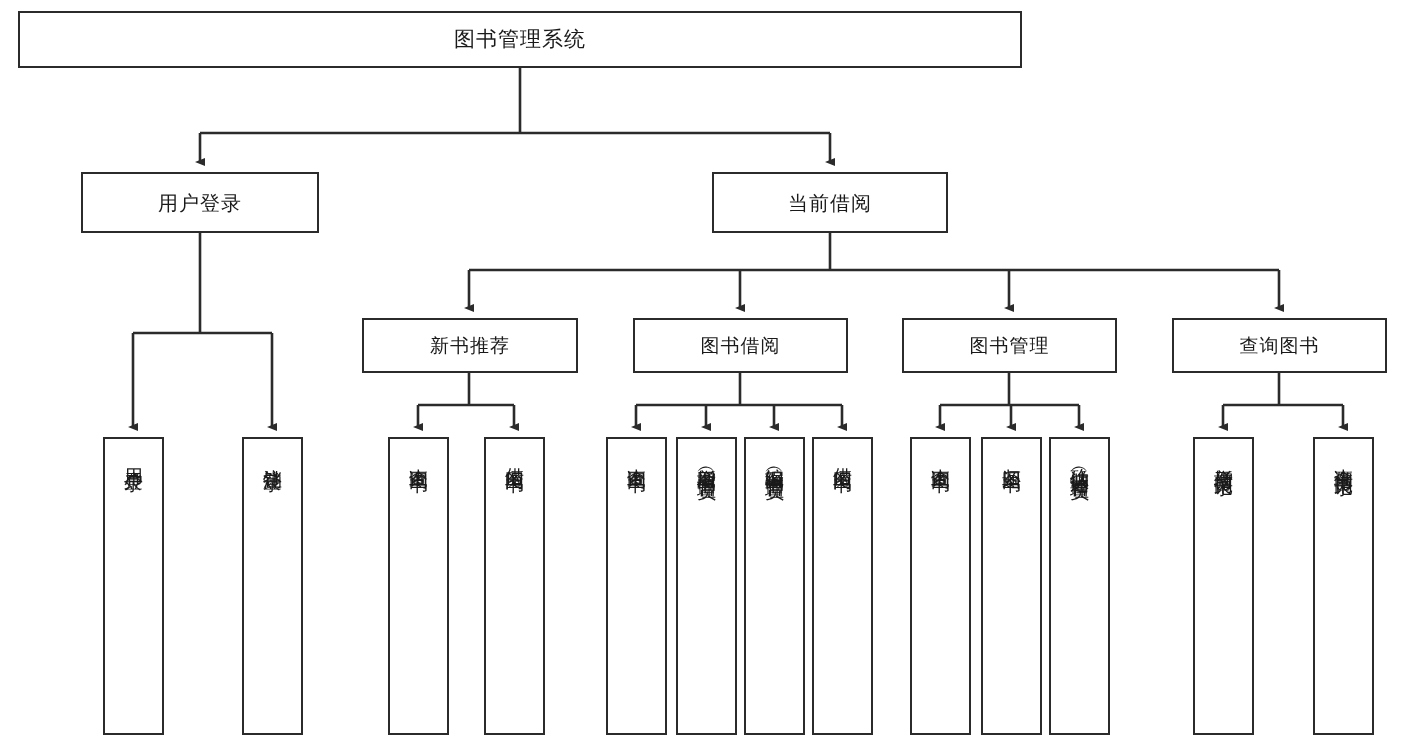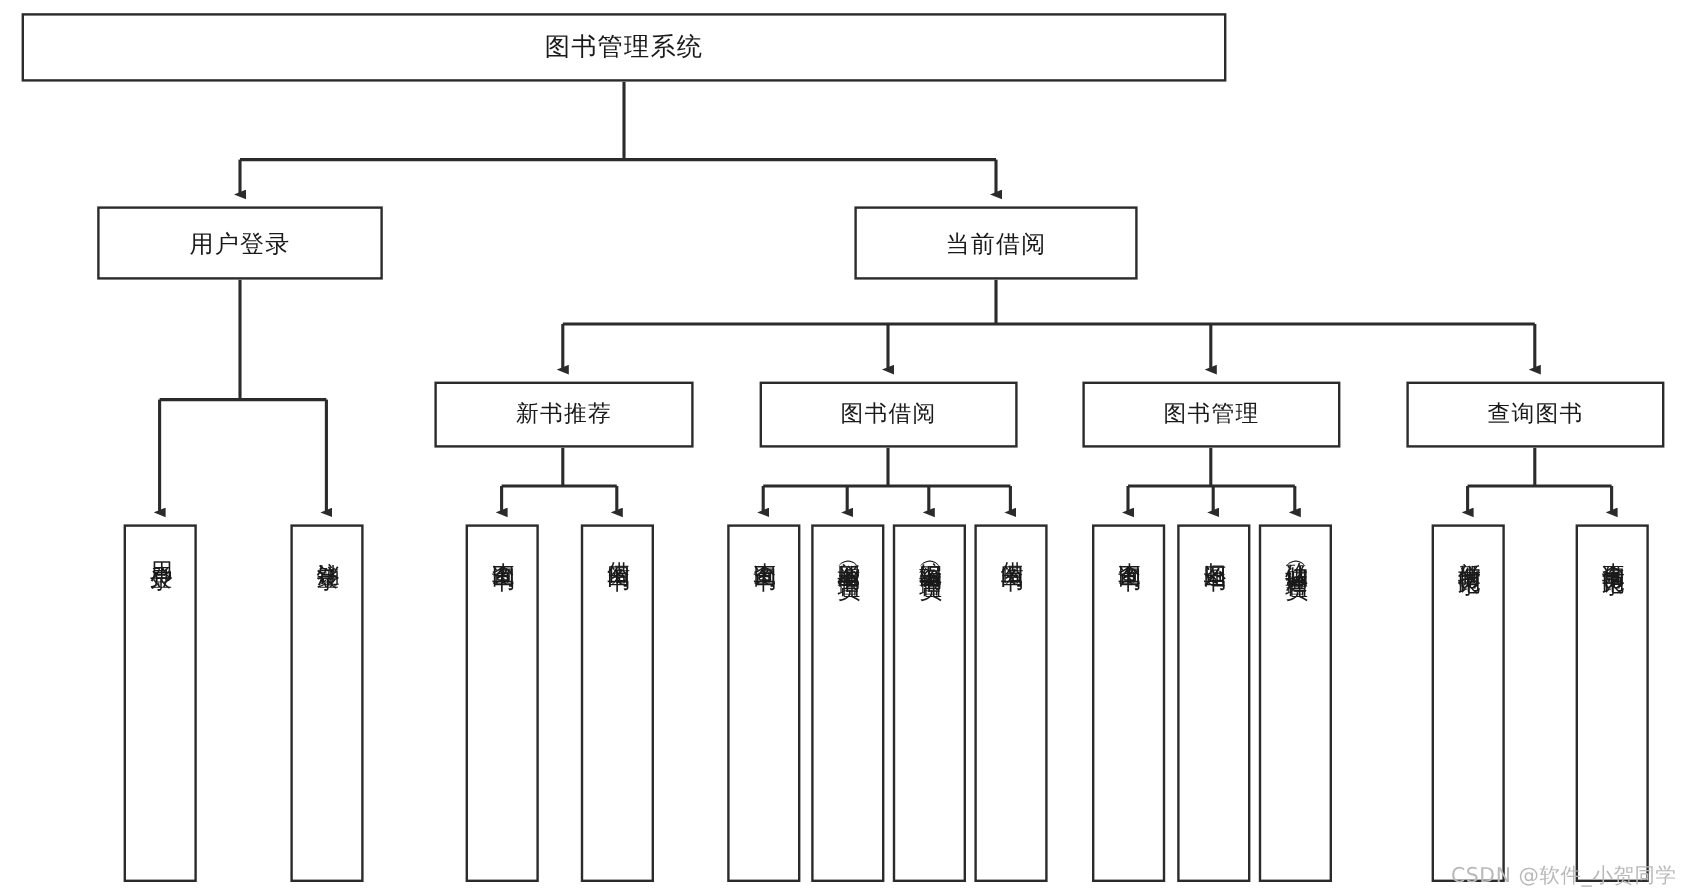--- a/index.html
+++ b/index.html
@@ -179,14 +179,13 @@
   <div class="node leaf" id="node-leaf-10" style="left: 1049px; top: 437px; width: 61px; height: 298px; border-color: rgb(43, 43, 43); background: rgb(255, 255, 255); color: rgb(26, 26, 26);">
     <span class="vtext">确认归还（管理员）</span>
   </div>
   <div class="node leaf" id="node-leaf-11" style="left: 1193px; top: 437px; width: 61px; height: 298px; border-color: rgb(43, 43, 43); background: rgb(255, 255, 255); color: rgb(26, 26, 26);">
     <span class="vtext">新增借阅记录</span>
   </div>
   <div class="node leaf" id="node-leaf-12" style="left: 1313px; top: 437px; width: 61px; height: 298px; border-color: rgb(43, 43, 43); background: rgb(255, 255, 255); color: rgb(26, 26, 26);">
     <span class="vtext">查询借阅记录</span>
   </div>
 
-  <div id="watermark" style="color: rgb(185, 185, 185);">CSDN @软件_小贺同学</div>
 </div>
 
 </body></html>

